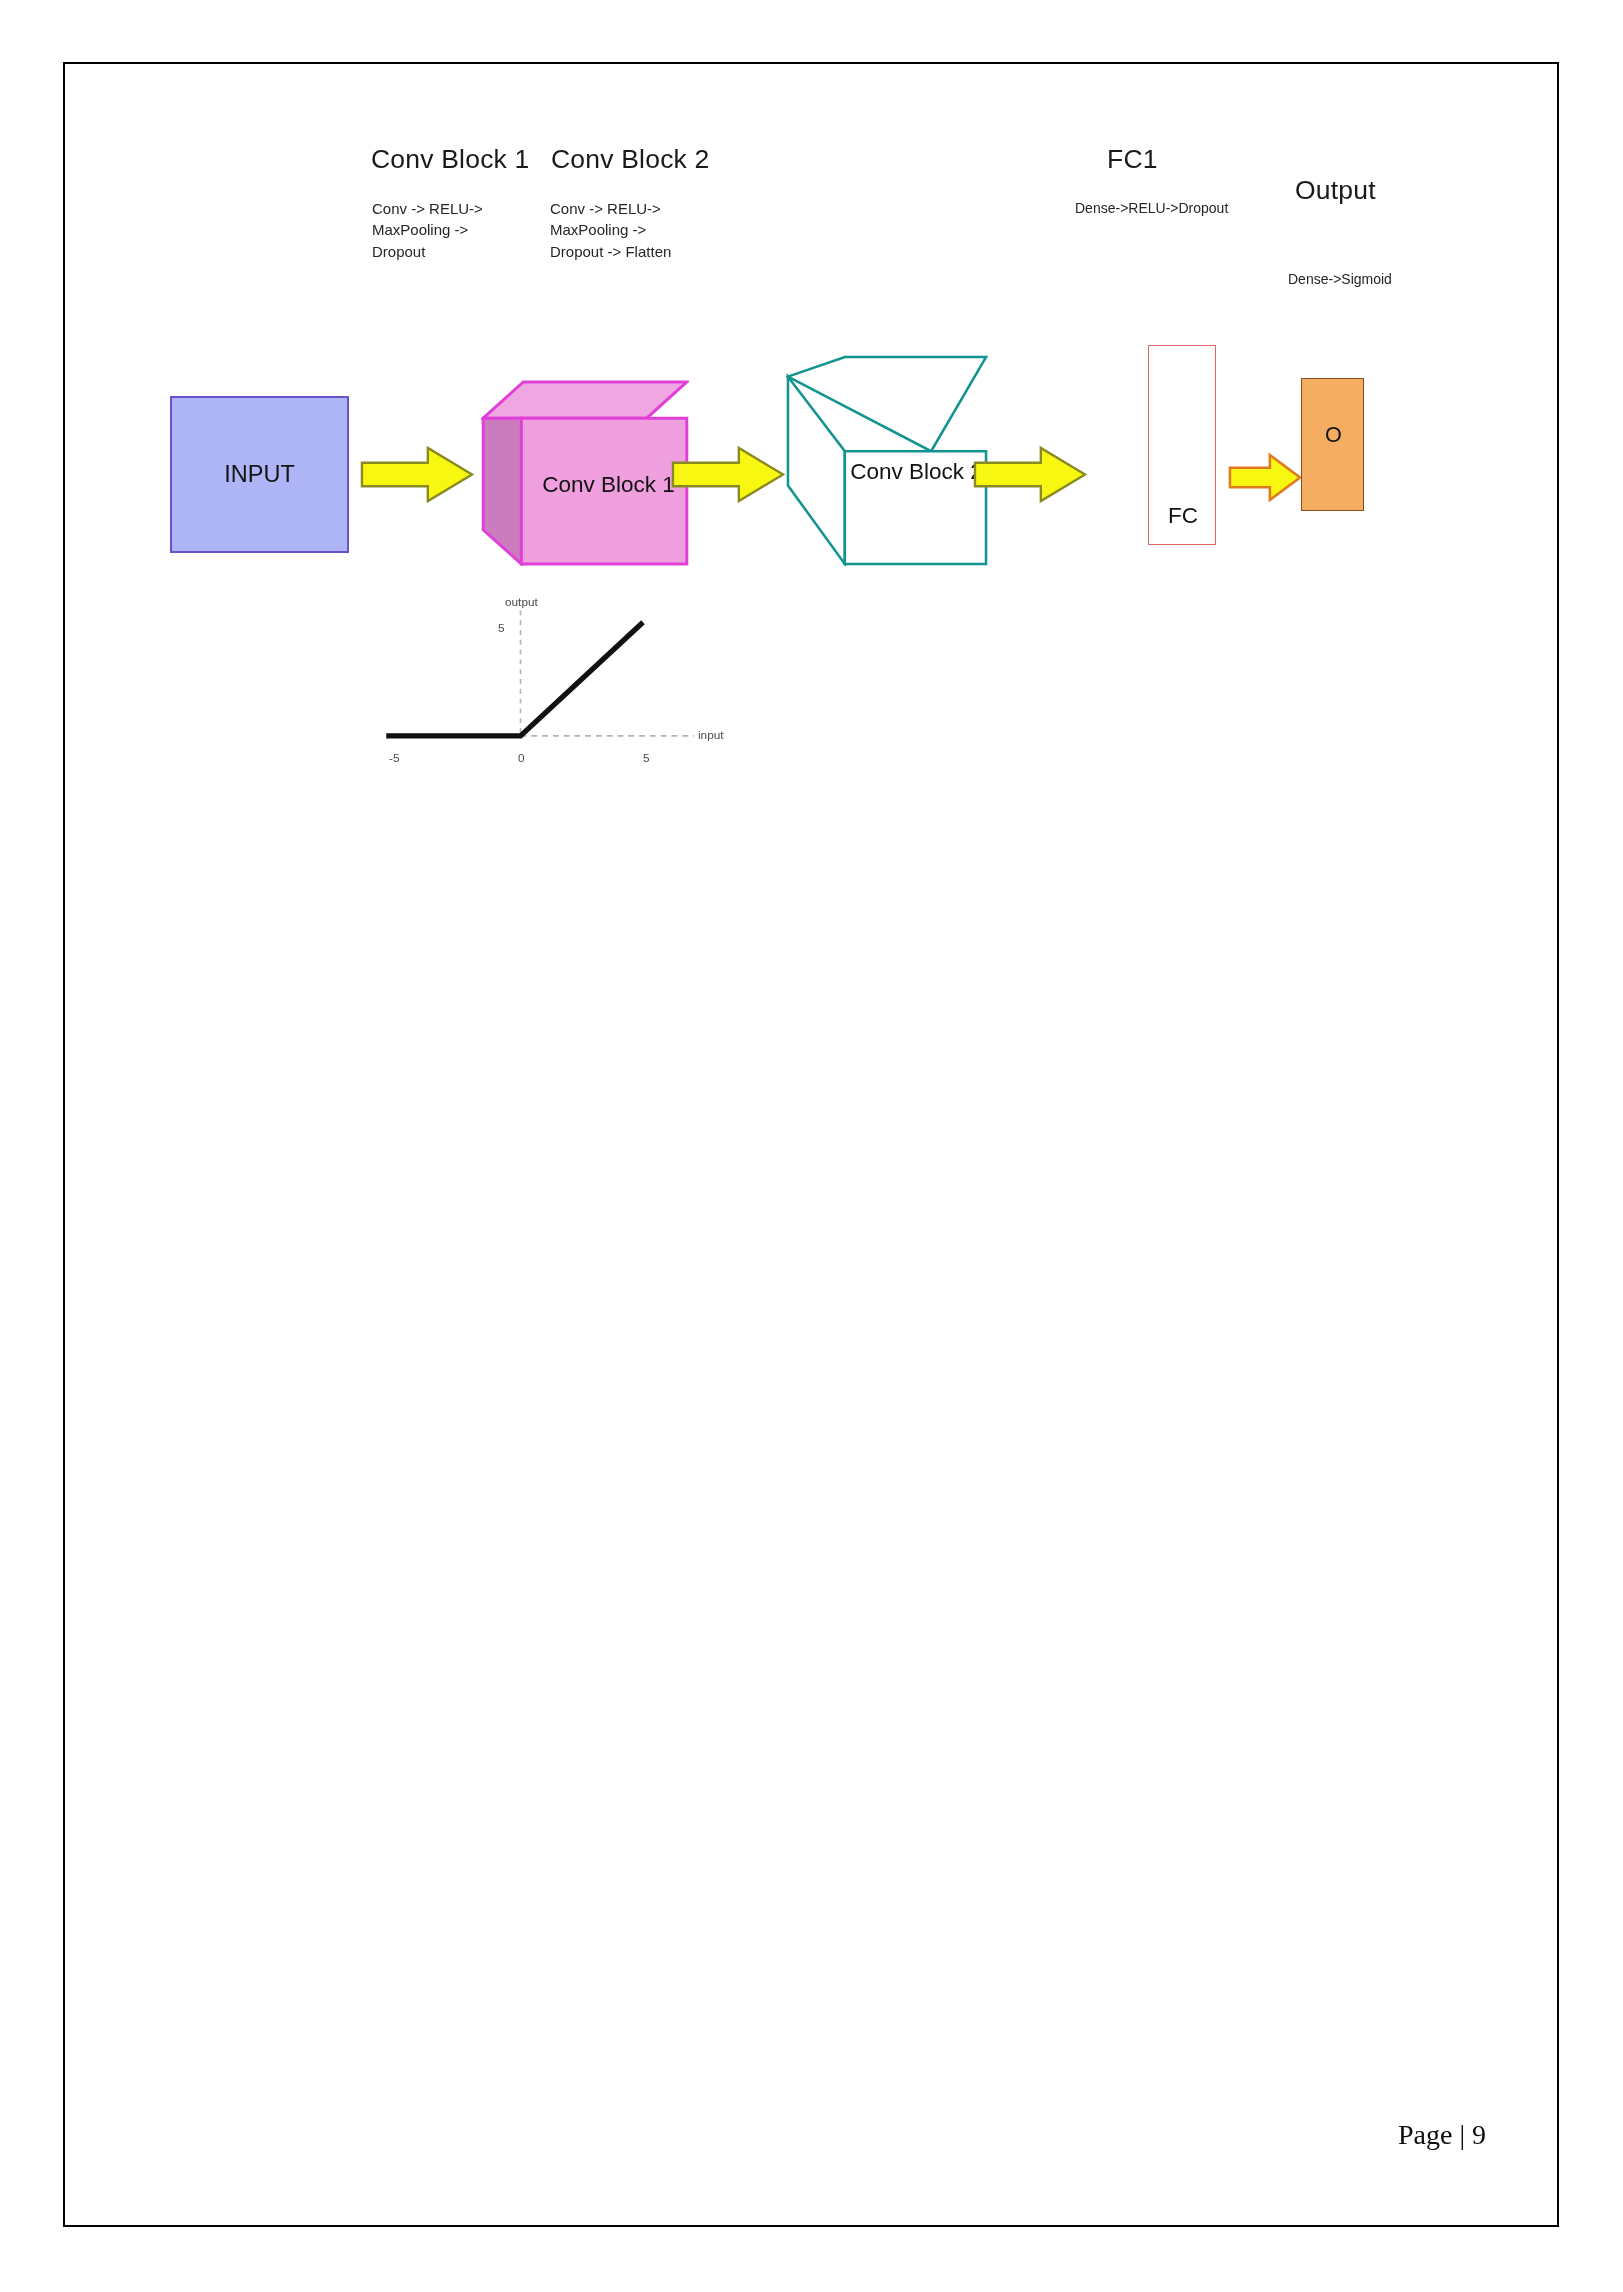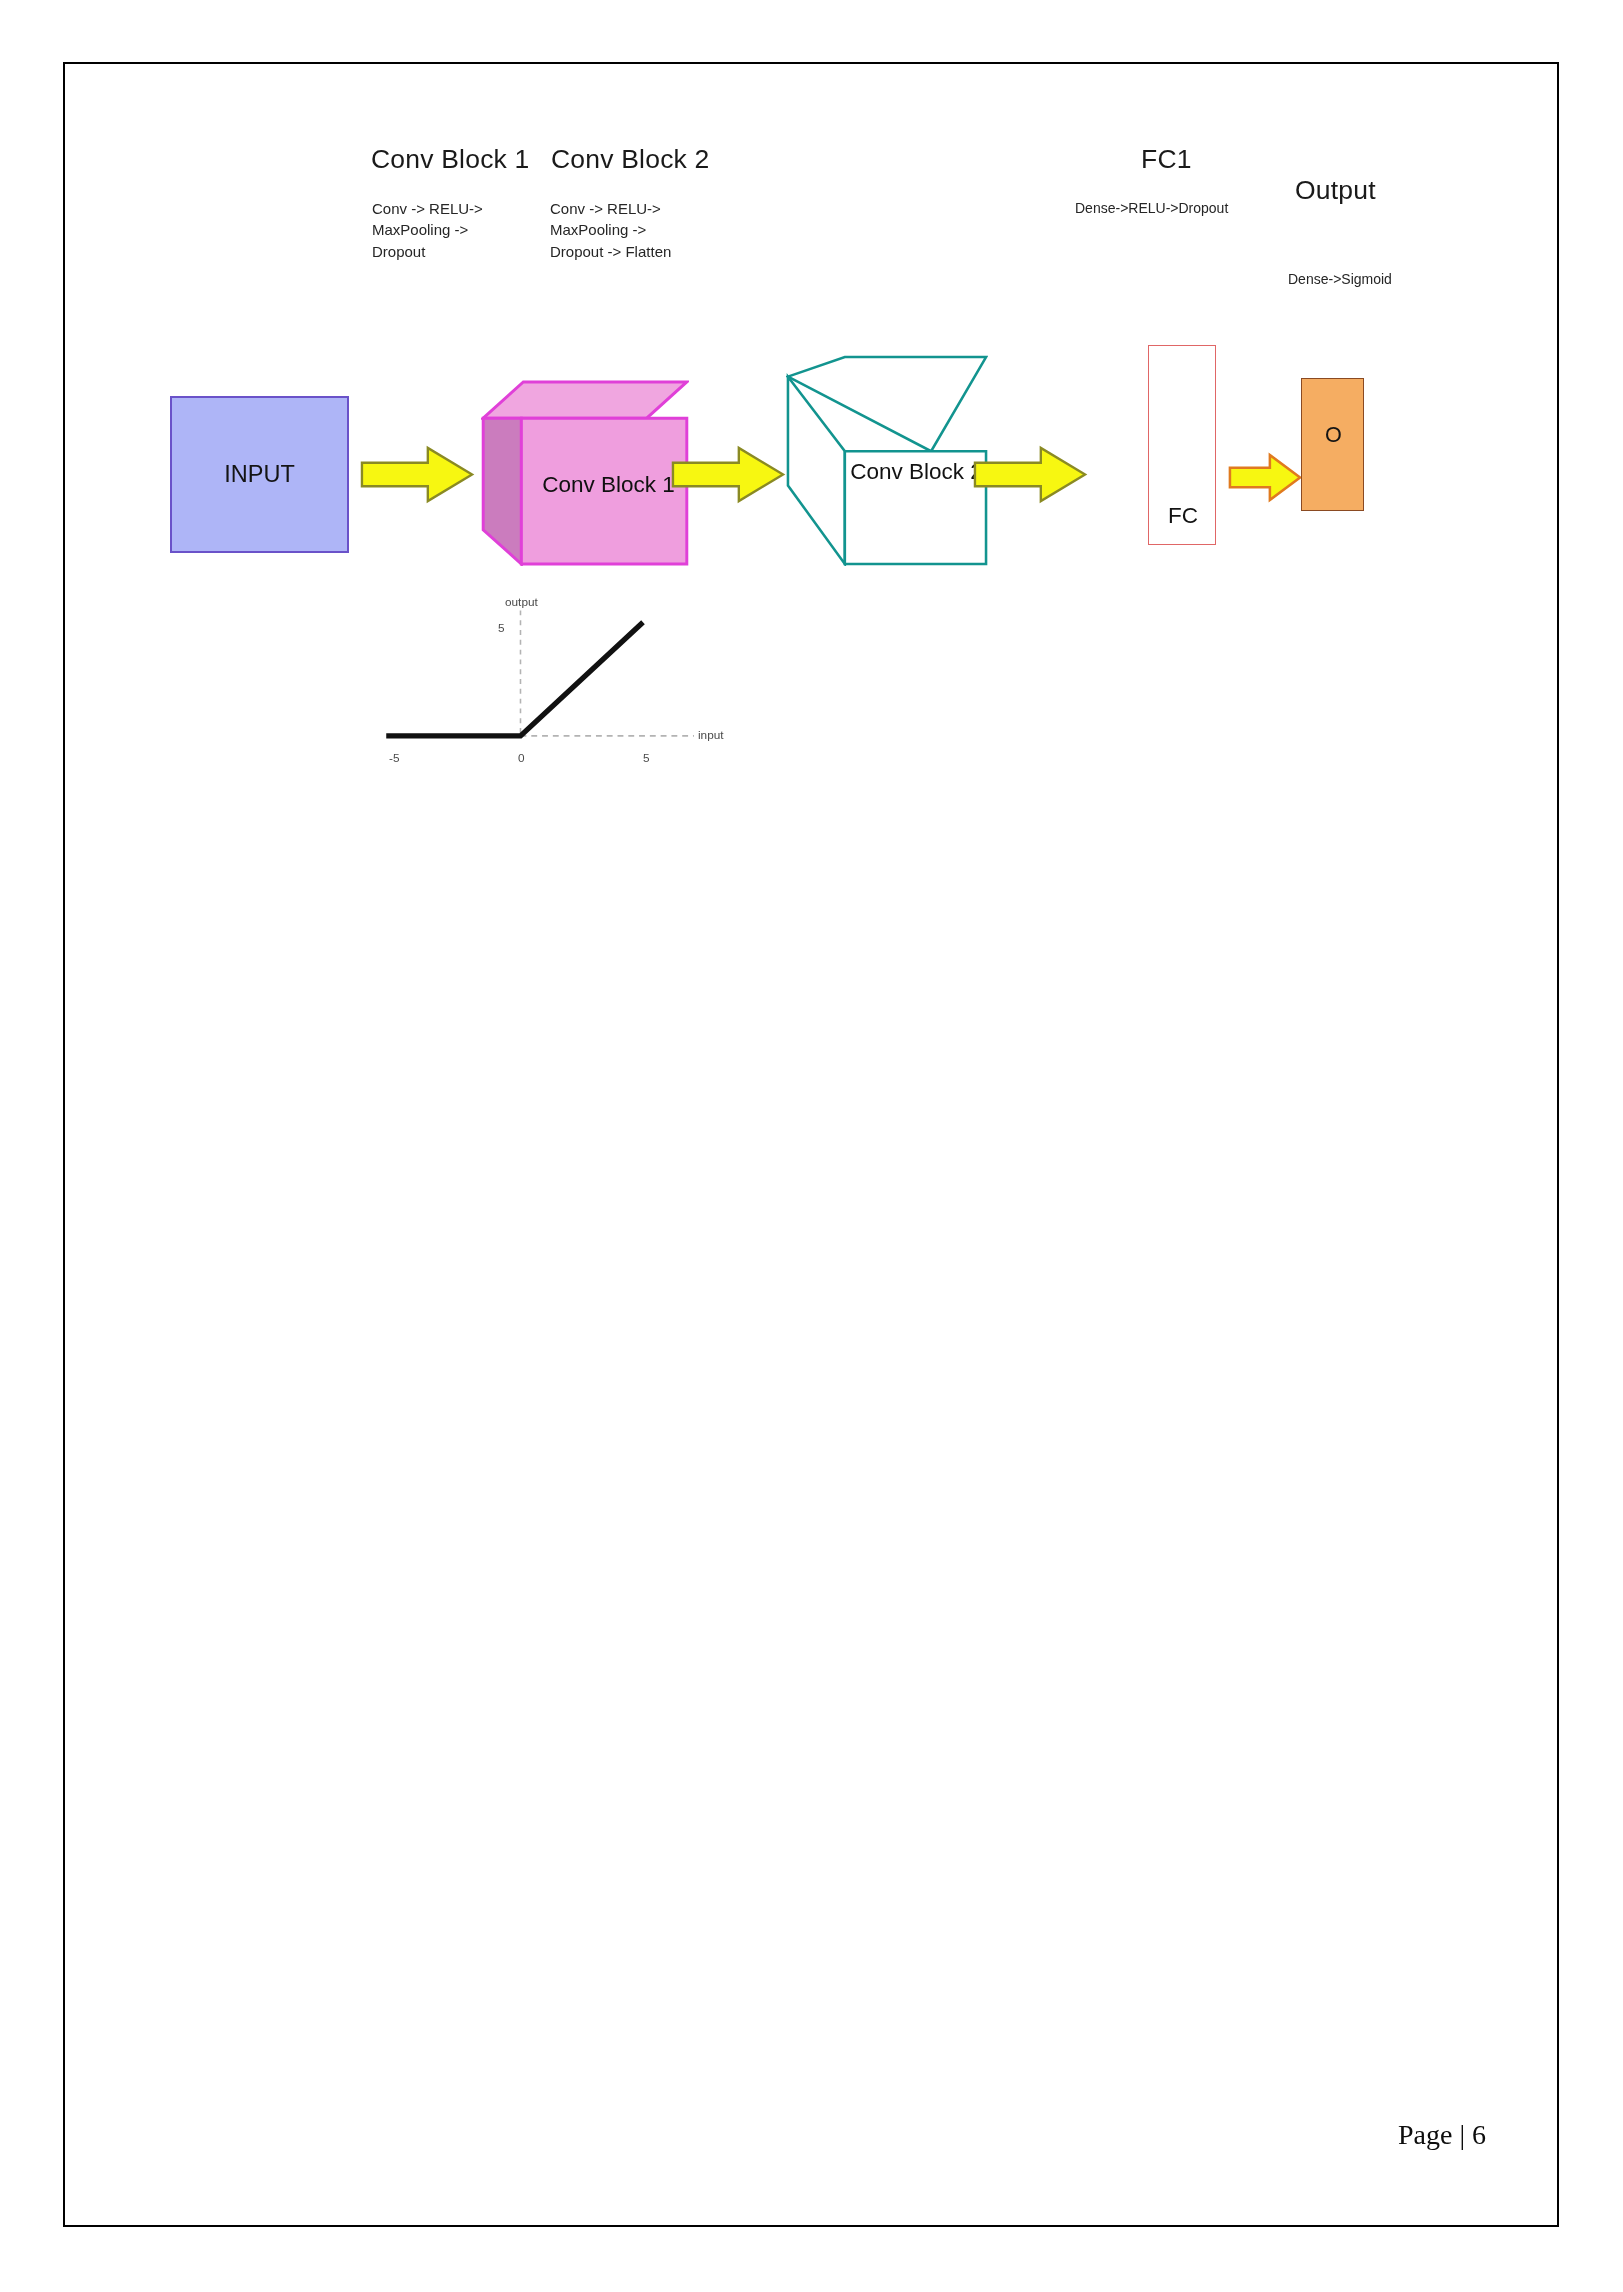--- a/index.html
+++ b/index.html
@@ -185,21 +185,21 @@
 </style>
 </head>
 <body>
 
 <div id="page">
 
   <div id="diagram">
 
     <div class="heading" style="left:306px; top:80px;">Conv Block 1</div>
     <div class="heading" style="left:486px; top:80px;">Conv Block 2</div>
-    <div class="heading" style="left:1076px; top:80px;text-align:center;">FC1</div>
+    <div class="heading" style="left:1042px; top:80px;text-align:center;">FC1</div>
     <div class="heading" style="left:1230px; top:111px;">Output</div>
 
     <div class="sublabel" style="left:307px; top:134px; width:181px;">Conv -&gt; RELU-&gt;
 MaxPooling -&gt;
 Dropout</div>
     <div class="sublabel" style="left:485px; top:134px; width:191px;">Conv -&gt; RELU-&gt;
 MaxPooling -&gt;
 Dropout -&gt; Flatten</div>
     <div class="sublabel-1line" style="left:1010px; top:136px;">Dense-&gt;RELU-&gt;Dropout</div>
     <div class="sublabel-1line" style="left:1223px; top:168px;margin-top:39px;">Dense-&gt;Sigmoid</div>
@@ -277,16 +277,16 @@
       <div class="plot-txt" style="left:156px; top:15.7px; font-size:11.8px;">output</div>
       <div class="plot-txt" style="left:149px; top:42px; font-size:11.8px;">5</div>
       <div class="plot-txt" style="left:349px; top:149px; font-size:11.8px;">input</div>
       <div class="plot-txt" style="left:40px; top:172px; font-size:11.8px;">-5</div>
       <div class="plot-txt" style="left:169px; top:172px; font-size:11.8px;">0</div>
       <div class="plot-txt" style="left:294px; top:172px; font-size:11.8px;">5</div>
     </div>
 
   </div>
 
-  <div id="footer">Page | 6</div>
+  <div id="footer">Page | 9</div>
 
 </div>
 
 
 </body></html>

